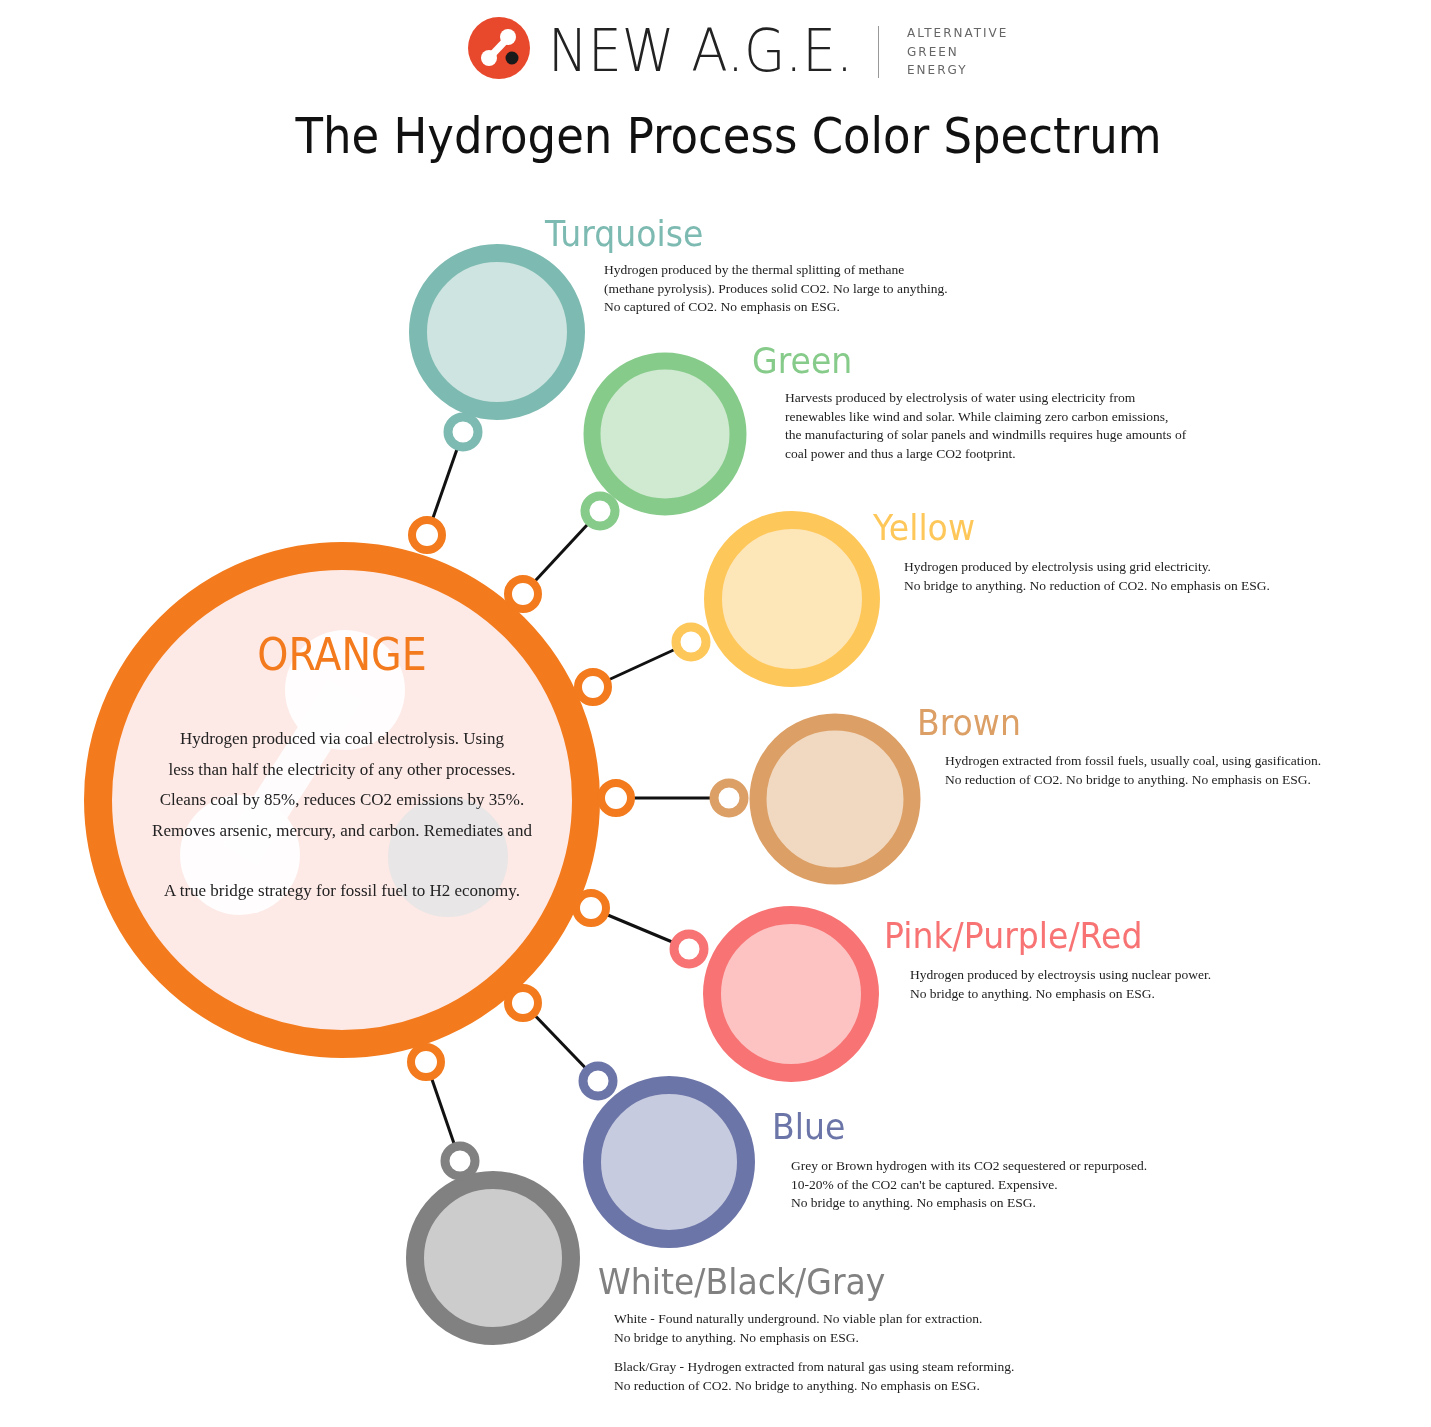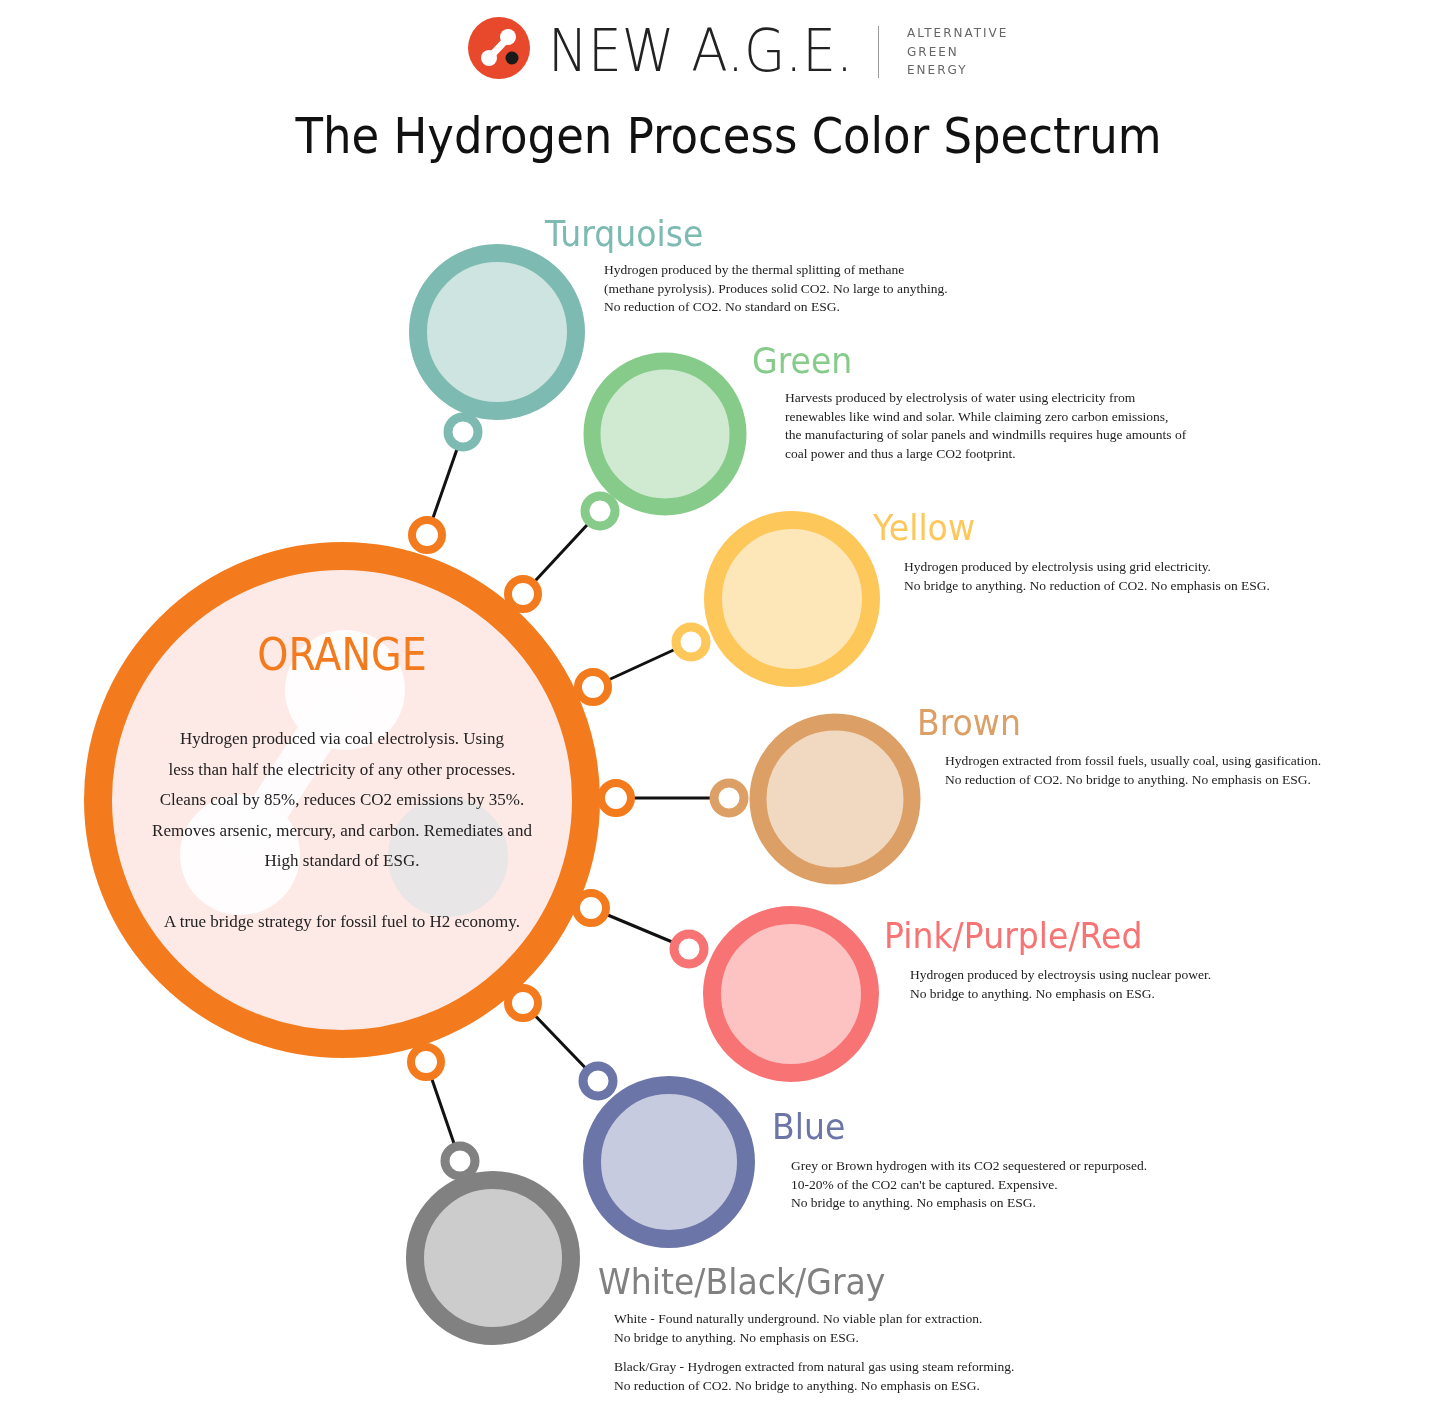--- a/index.html
+++ b/index.html
@@ -96,30 +96,29 @@
   <div>ENERGY</div>
 </div>
 <div class="page-title">The Hydrogen Process Color Spectrum</div>
 
 <div class="orange-title">ORANGE</div>
 <div class="orange-body">
   <p>Hydrogen produced via coal electrolysis. Using</p>
   <p>less than half the electricity of any other processes.</p>
   <p>Cleans coal by 85%, reduces CO2 emissions by 35%.</p>
   <p>Removes arsenic, mercury, and carbon.  Remediates and</p>
-  <p>High standard of ESG.</p>
   <div class="gap"></div>
   <p>A true bridge strategy for fossil fuel to H2 economy.</p>
 </div>
 
 <div class="cat-title" style="left:545px; top:214px; color:#7dbab1;">Turquoise</div>
 <div class="desc" style="left:596px; top:261px;margin-left:8px;">
   <div>Hydrogen produced by the thermal splitting of methane</div>
   <div>(methane pyrolysis). Produces solid CO2. No large to anything.</div>
-  <div>No reduction of CO2. No standard on ESG.</div>
+  <div>No captured of CO2. No emphasis on ESG.</div>
 </div>
 
 <div class="cat-title" style="left:752px; top:341px; color:#86cb8a;">Green</div>
 <div class="desc" style="left:785px; top:389px;">
   <div>Harvests produced by electrolysis of water using electricity from</div>
   <div>renewables like wind and solar. While claiming zero carbon emissions,</div>
   <div>the manufacturing of solar panels and windmills requires huge amounts of</div>
   <div>coal power and thus a large CO2 footprint.</div>
 </div>
 

